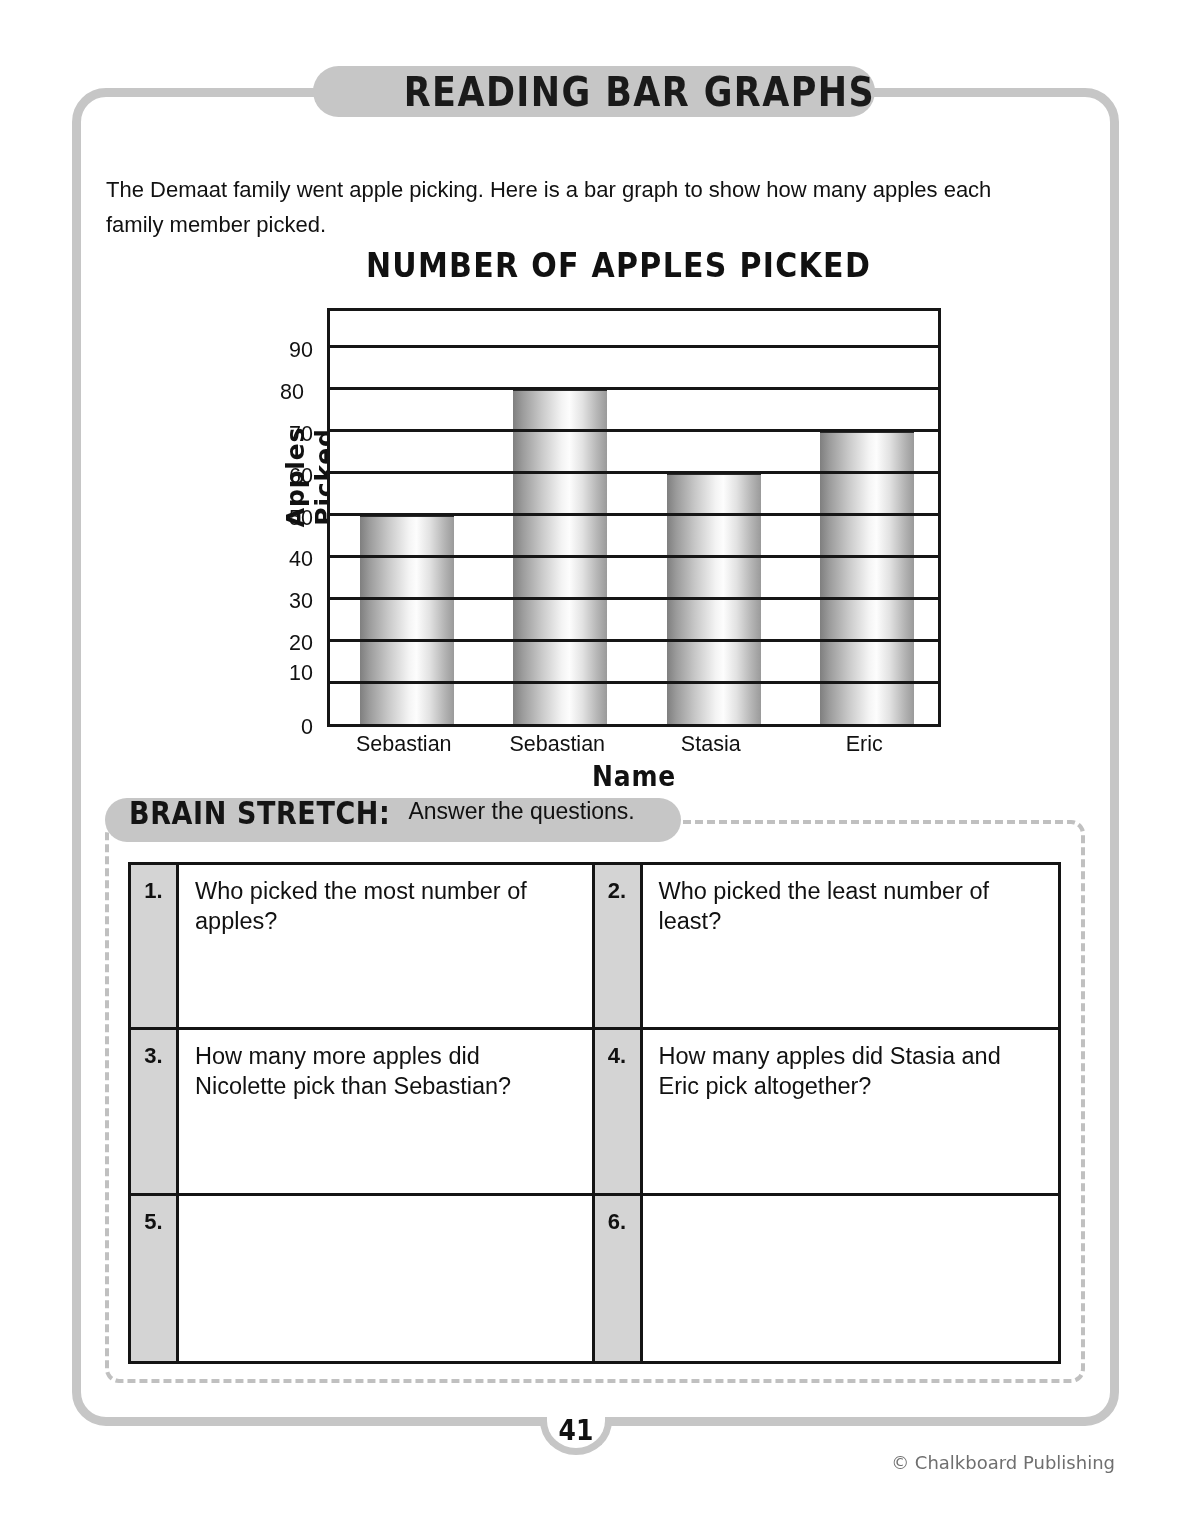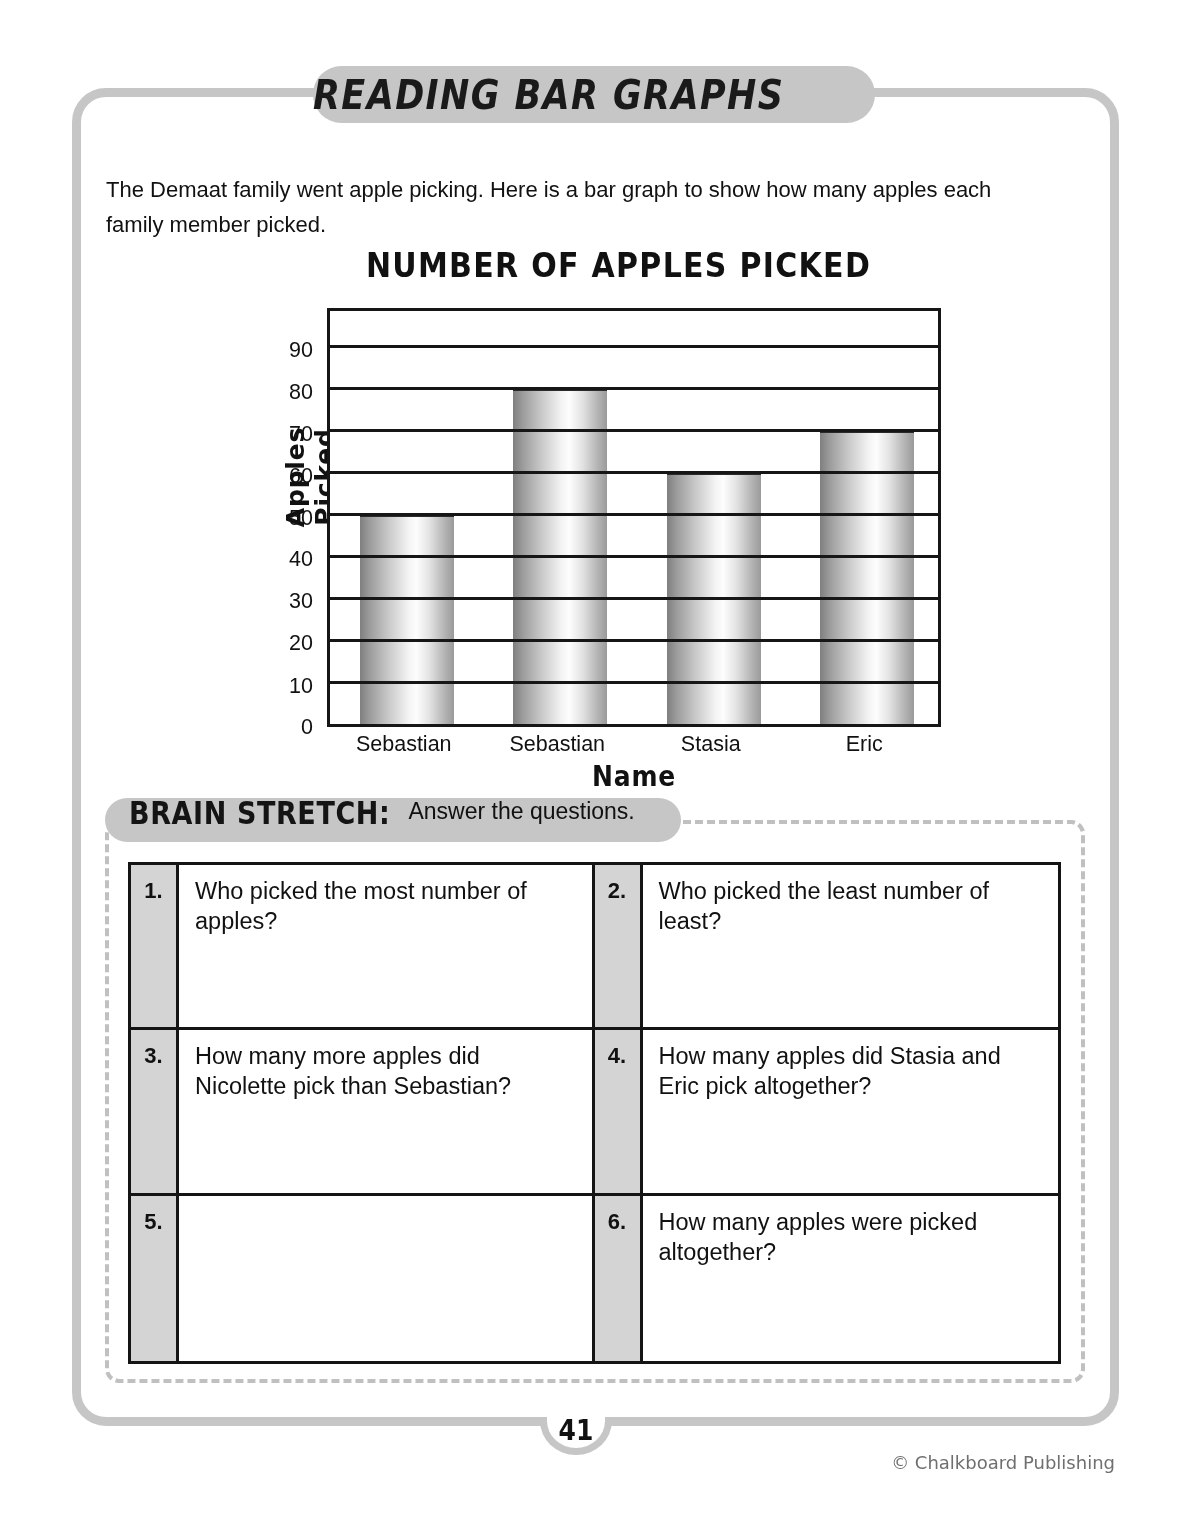--- a/index.html
+++ b/index.html
@@ -28,28 +28,27 @@
     box-sizing: border-box;
     background: #fff;
   }
 
   
   #title-pill {
     position: absolute;
     left: 313px;
     top: 66px;
     width: 562px;
-    height: 57px;
+    height: 51px;
     background: #c6c6c6;
     border-radius: 29px;
     display: flex;
     align-items: center;
-    justify-content: flex-start;
+    justify-content: flex-end;
     z-index: 5;
-    font-style: italic;
   }
   #title-pill .title-text {
     font-family: "DejaVu Sans", sans-serif;
     font-weight: 700;
     font-size: 35px;
     letter-spacing: 1.4px;
     color: #1a1a1a;
     transform: scaleY(1.18);
     white-space: nowrap;
   }
@@ -334,28 +333,28 @@
         <div class="gridline" style="bottom: 291.8px;"></div>
         <div class="gridline" style="bottom: 333.7px;"></div>
         <div class="gridline" style="bottom: 375.6px;"></div>
         <div class="bar" title="Sebastian: 50" style="left: 29.75px; width: 94px; height: 209.5px;"></div>
         <div class="bar" title="Nicolette: 80" style="left: 183.25px; width: 94px; height: 335.2px;"></div>
         <div class="bar" title="Stasia: 60" style="left: 336.75px; width: 94px; height: 251.4px;"></div>
         <div class="bar" title="Eric: 70" style="left: 490.25px; width: 94px; height: 293.3px;"></div>
       </div>
     <div id="ytick-holder">
         <div class="ytick" style="top: 419px;">0</div>
-        <div class="ytick" style="top: 378px;">10</div>
+        <div class="ytick" style="top: 365px;">10</div>
         <div class="ytick" style="top: 335.2px;">20</div>
         <div class="ytick" style="top: 293.3px;">30</div>
         <div class="ytick" style="top: 251.4px;">40</div>
         <div class="ytick" style="top: 209.5px;">50</div>
         <div class="ytick" style="top: 167.6px;">60</div>
         <div class="ytick" style="top: 125.7px;">70</div>
-        <div class="ytick" style="top: 83.8px;">80</div>
+        <div class="ytick" style="top: 83.8px; text-align: center;">80</div>
         <div class="ytick" style="top: 41.9px;">90</div>
       </div>
   </div>
 
   <div id="xlabels">
       <div class="xlabel" style="left: 76.75px;">Sebastian</div>
       <div class="xlabel" style="left: 230.25px;">Sebastian</div>
       <div class="xlabel" style="left: 383.75px;">Stasia</div>
       <div class="xlabel" style="left: 537.25px;">Eric</div>
     </div>
@@ -390,21 +389,20 @@
         <div class="qnum">4.</div>
         <div class="qtext">How many apples did Stasia and Eric pick altogether?</div>
       </div>
     </div>
     <div class="qrow">
       <div class="qcell left">
         <div class="qnum">5.</div>
       </div>
       <div class="qcell">
         <div class="qnum">6.</div>
-        <div class="qtext">How many apples were picked altogether?</div>
       </div>
     </div>
   </div>
 
 <div id="page-badge">
   <span class="pg">41</span>
 </div>
 <div id="copyright">© Chalkboard Publishing</div>
 
 </body></html>

